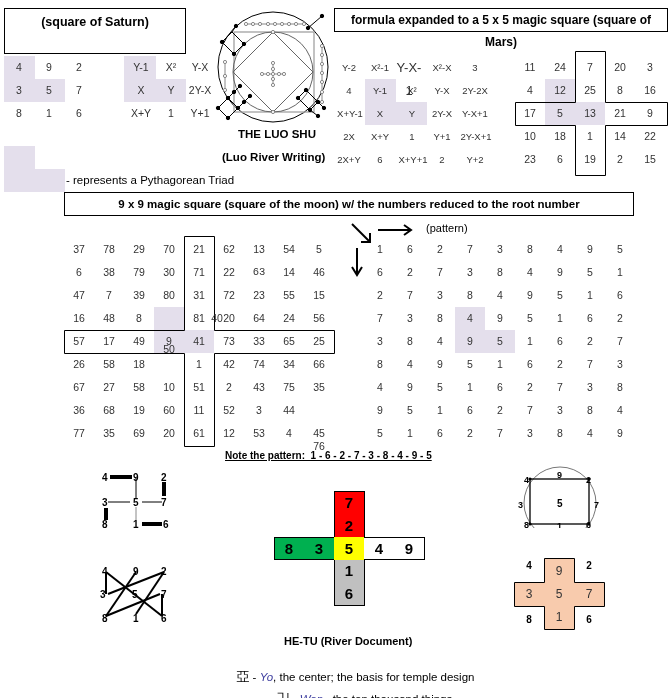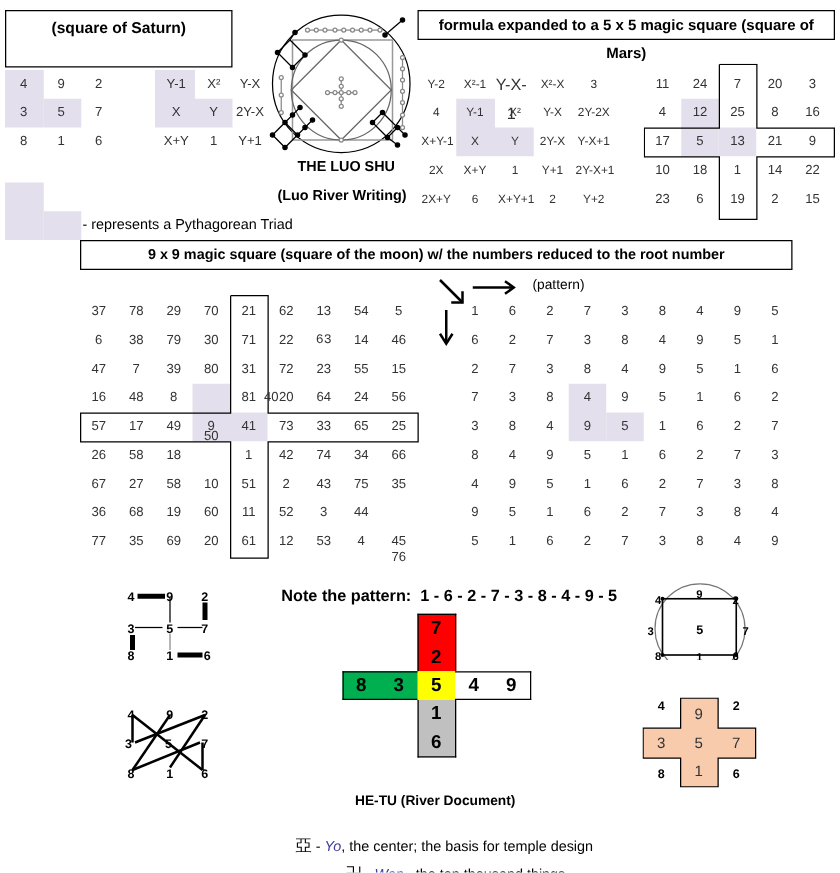--- a/index.html
+++ b/index.html
@@ -411,21 +411,21 @@
 <svg class="abs" style="left:378px; top:224px;" width="36" height="12">
   <line x1="0" y1="6" x2="32" y2="6" stroke="#000" stroke-width="2"></line>
   <polyline points="26,1 33,6 26,11" fill="none" stroke="#000" stroke-width="2"></polyline>
 </svg>
 <div class="lbl" style="left:426px; top:222px; font-size:11px;">(pattern)</div>
 <svg class="abs" style="left:350px; top:248px;" width="14" height="30">
   <line x1="7" y1="0" x2="7" y2="26" stroke="#000" stroke-width="2"></line>
   <polyline points="2,19 7,27 12,19" fill="none" stroke="#000" stroke-width="2"></polyline>
 </svg>
 
-<div class="lbl bold" style="left:225px; top:469px; font-size:13px; white-space:pre;">Note the pattern:  1 - 6 - 2 - 7 - 3 - 8 - 4 - 9 - 5</div>
+<div class="lbl bold" style="left:225px; top:450px; font-size:10px; white-space:pre;text-decoration:underline;">Note the pattern:  1 - 6 - 2 - 7 - 3 - 8 - 4 - 9 - 5</div>
 
 <svg class="abs" style="left:100px; top:472px;" width="80" height="60" font-family="Liberation Sans, sans-serif" font-size="10" font-weight="bold">
   <line x1="10" y1="5" x2="32" y2="5" stroke="#000" stroke-width="4"></line>
   <line x1="36" y1="6" x2="36" y2="26" stroke="#000" stroke-width="1"></line>
   <line x1="64" y1="10" x2="64" y2="24" stroke="#000" stroke-width="4"></line>
   <line x1="8" y1="30" x2="30" y2="30" stroke="#000" stroke-width="1"></line>
   <line x1="42" y1="30" x2="62" y2="30" stroke="#000" stroke-width="1"></line>
   <line x1="6" y1="36" x2="6" y2="48" stroke="#000" stroke-width="4"></line>
   <line x1="36" y1="35" x2="36" y2="48" stroke="#888" stroke-width="1"></line>
   <line x1="42" y1="52" x2="62" y2="52" stroke="#000" stroke-width="4"></line>

